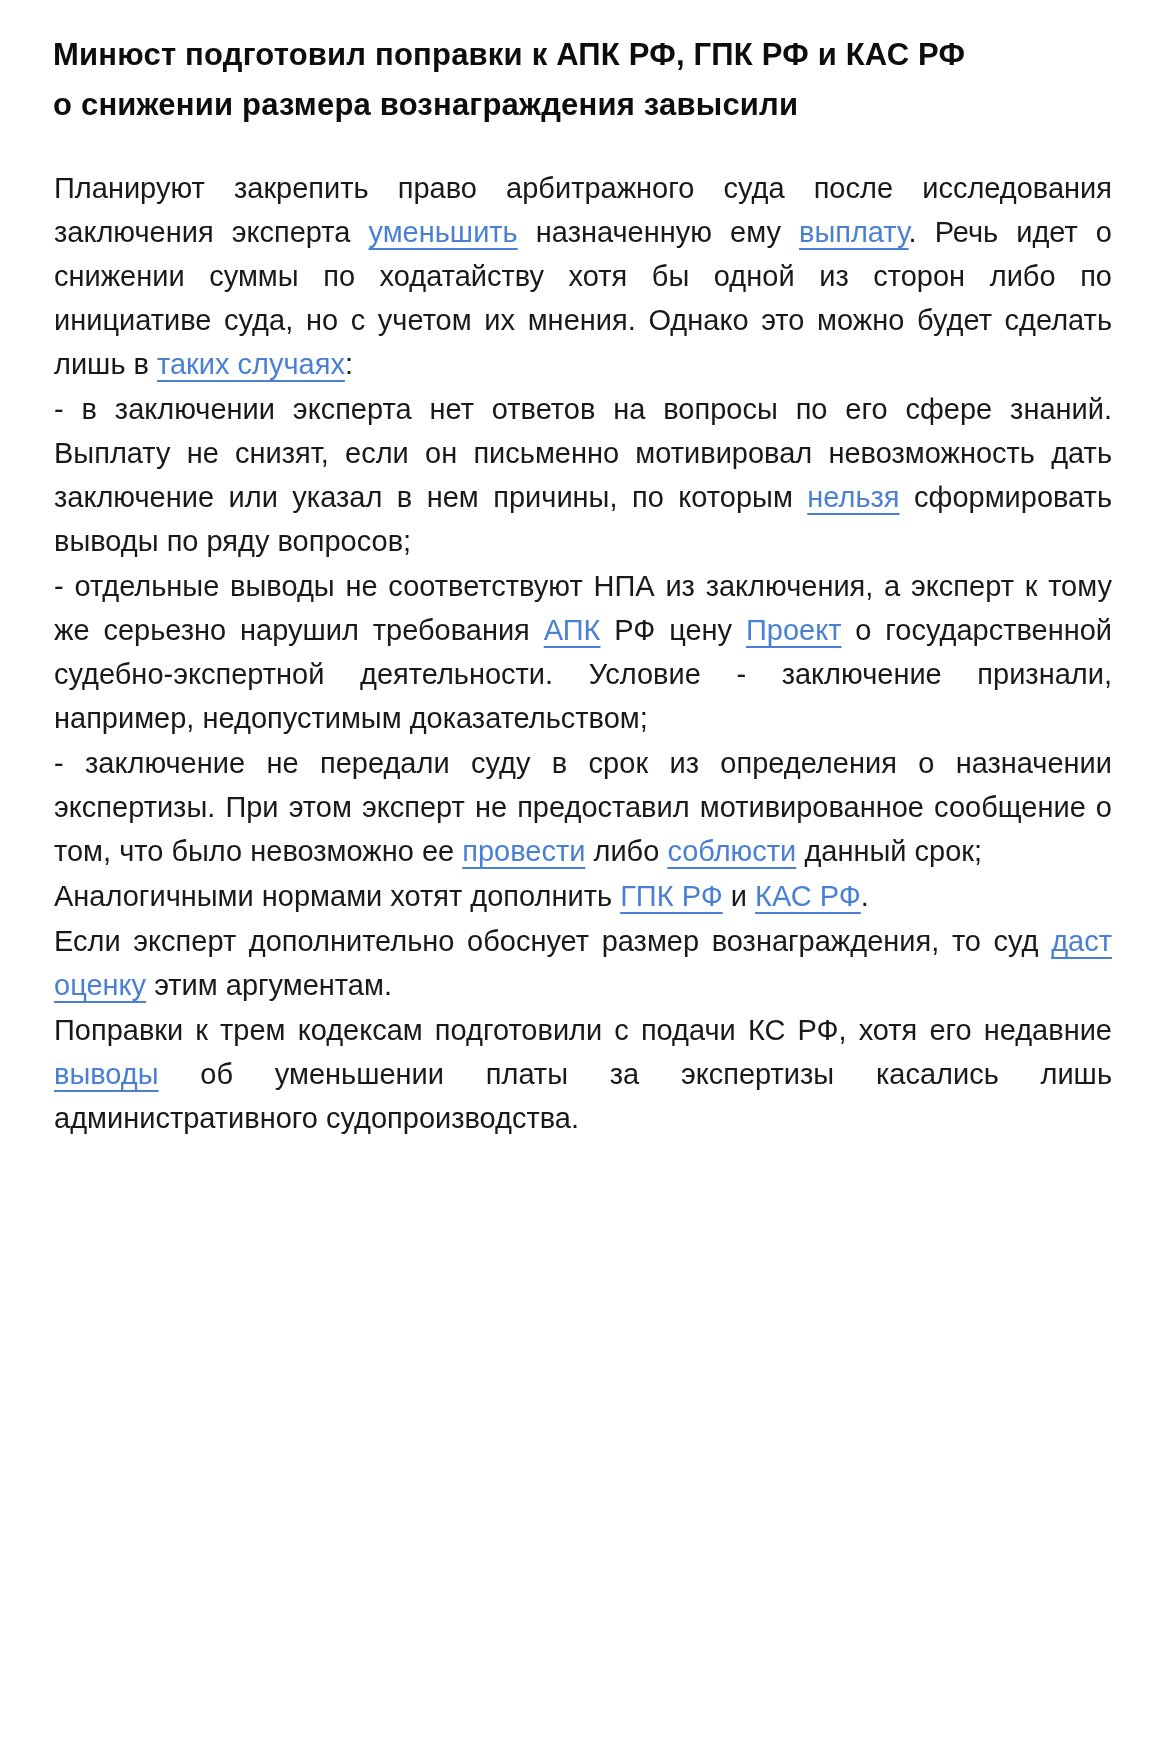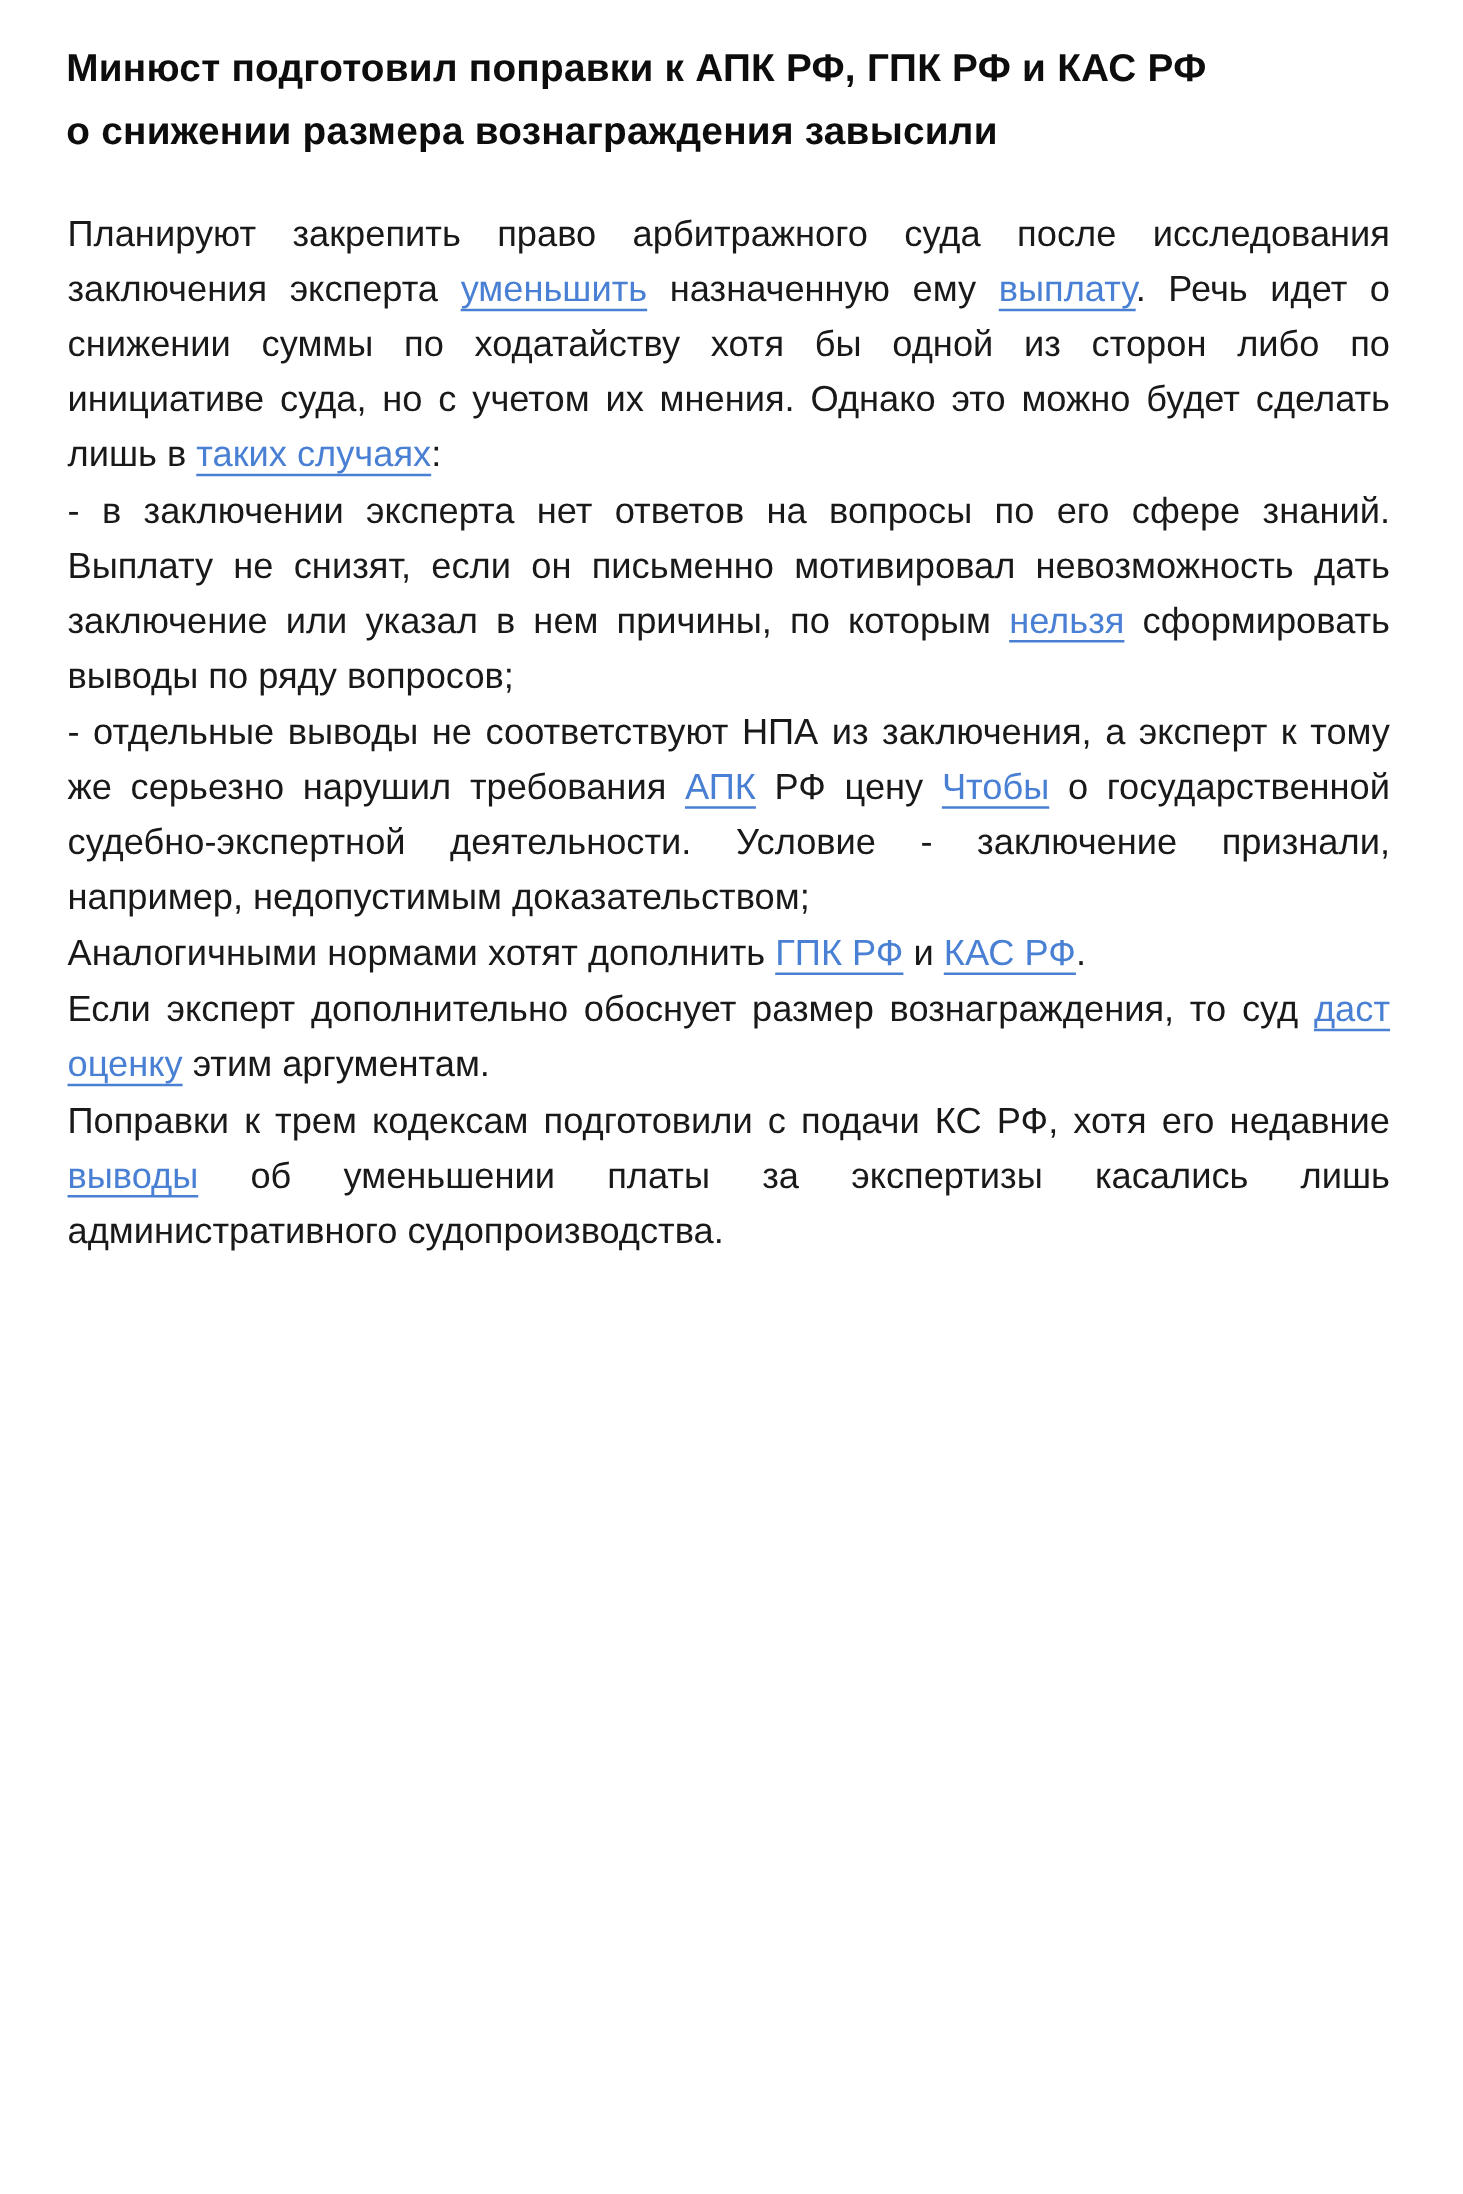--- a/index.html
+++ b/index.html
@@ -79,21 +79,22 @@
 
 <div class="page">
   <div class="content">
     <h1 class="article-title">
       <span>Минюст подготовил поправки к АПК РФ, ГПК РФ и КАС РФ</span>
       <span>о снижении размера вознаграждения завысили</span>
     </h1>
     <div>
         <p class="para"><span>Планируют закрепить право арбитражного суда после исследования заключения эксперта </span><a href="#" class="link">уменьшить</a><span> назначенную ему </span><a href="#" class="link">выплату</a><span>. Речь идет о снижении суммы по ходатайству хотя бы одной из сторон либо по инициативе суда, но с учетом их мнения. Однако это можно будет сделать лишь в </span><a href="#" class="link">таких случаях</a><span>:</span></p>
         <p class="para"><span>- в заключении эксперта нет ответов на вопросы по его сфере знаний. Выплату не снизят, если он письменно мотивировал невозможность дать заключение или указал в нем причины, по которым </span><a href="#" class="link">нельзя</a><span> сформировать выводы по ряду вопросов;</span></p>
-        <p class="para"><span>- отдельные выводы не соответствуют НПА из заключения, а эксперт к тому же серьезно нарушил требования </span><a href="#" class="link">АПК</a><span> РФ цену </span><a href="#" class="link">Чтобы</a><span> о государственной судебно-экспертной деятельности. Условие - заключение признали, например, недопустимым доказательством;</span></p>
+        <p class="para"><span>- отдельные выводы не соответствуют НПА из заключения, а эксперт к тому же серьезно нарушил требования </span><a href="#" class="link">АПК</a><span> РФ цену </span><a href="#" class="link">Проект</a><span> о государственной судебно-экспертной деятельности. Условие - заключение признали, например, недопустимым доказательством;</span></p>
+        <p class="para"><span>- заключение не передали суду в срок из определения о назначении экспертизы. При этом эксперт не предоставил мотивированное сообщение о том, что было невозможно ее </span><a href="#" class="link">провести</a><span> либо </span><a href="#" class="link">соблюсти</a><span> данный срок;</span></p>
         <p class="para"><span>Аналогичными нормами хотят дополнить </span><a href="#" class="link">ГПК РФ</a><span> и </span><a href="#" class="link">КАС РФ</a><span>.</span></p>
         <p class="para"><span>Если эксперт дополнительно обоснует размер вознаграждения, то суд </span><a href="#" class="link">даст оценку</a><span> этим аргументам.</span></p>
         <p class="para"><span>Поправки к трем кодексам подготовили с подачи КС РФ, хотя его недавние </span><a href="#" class="link">выводы</a><span> об уменьшении платы за экспертизы касались лишь административного судопроизводства.</span></p>
       </div>
   </div>
 
   <div class="cutoff-small"></div>
   <div class="cutoff-wide"></div>
   <div class="cutoff-corner"></div>
 </div>

